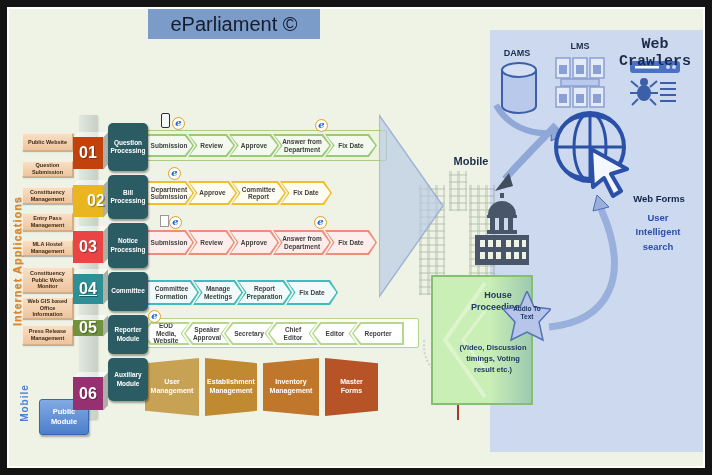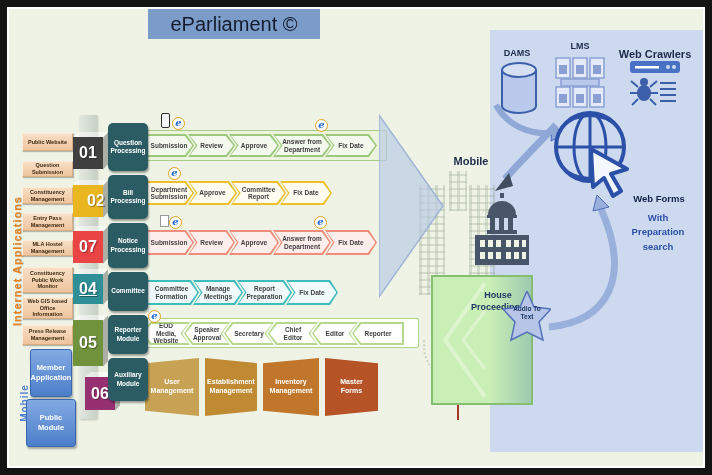--- a/index.html
+++ b/index.html
@@ -134,30 +134,29 @@
 
   <div class="sbox" style="top:124px;height:18px;">Public Website</div>
   <div class="sbox" style="top:152px;height:16px;">Question Submission</div>
   <div class="sbox" style="top:178px;height:17px;">Constituency Management</div>
   <div class="sbox" style="top:204px;height:18px;">Entry Pass Management</div>
   <div class="sbox" style="top:231px;height:16px;">MLA Hostel Management</div>
   <div class="sbox" style="top:258px;height:26px;">Constituency Public Work Monitor</div>
   <div class="sbox" style="top:288px;height:22px;">Web GIS based Office Information</div>
   <div class="sbox" style="top:316px;height:20px;">Press Release Management</div>
 
-  <div class="bbox" style="left:21px;top:340px;width:42px;height:48px;">Member Application</div>
-  <div class="bbox" style="left:17px;top:390px;width:50px;height:48px;">Public Module</div>
+  <div class="bbox" style="left:30px;top:390px;width:50px;height:36px;">Public Module</div>
 
   <div class="spine"></div>
-  <div class="cube" style="top:128px;height:32px;background:#404040;">01</div>
+  <div class="cube" style="top:128px;height:32px;background:#c2410c;">01</div>
   <div class="cube" style="top:176px;height:32px;background:#eab61f;padding-left:16px;">02</div>
-  <div class="cube" style="top:222px;height:32px;background:#ea4444;">07</div>
+  <div class="cube" style="top:222px;height:32px;background:#ea4444;">03</div>
   <div class="cube" style="top:265px;height:30px;background:#2f8f96;text-decoration:underline;">04</div>
-  <div class="cube" style="top:311px;height:46px;background:#71923d;">05</div>
-  <div class="cube" style="top:368px;height:33px;background:#963070;margin-left:12px;">06</div>
+  <div class="cube" style="top:311px;height:16px;background:#71923d;">05</div>
+  <div class="cube" style="top:368px;height:33px;background:#963070;">06</div>
 
   <div class="mod" style="top:114px;height:48px;">Question Processing</div>
   <div class="mod" style="top:166px;height:44px;">Bill Processing</div>
   <div class="mod" style="top:214px;height:45px;">Notice Processing</div>
   <div class="mod" style="top:263px;height:39px;">Committee</div>
   <div class="mod" style="top:306px;height:39px;">Reporter Module</div>
   <div class="mod" style="top:349px;height:43px;">Auxiliary Module</div>
 
   <div class="band" style="left:132px;top:121px;width:246px;height:31px;"></div>
   <div class="band band5" style="left:130px;top:309px;width:280px;height:30px;"></div>
@@ -264,21 +263,21 @@
   <span class="ie" style="left:160px;top:207px;">e</span>
   <span class="ie" style="left:305px;top:207px;">e</span>
   <span class="ie" style="left:139px;top:301px;">e</span>
 
   <svg class="lob-svg" width="70" height="195" viewBox="0 0 70 195">
     <polygon points="0,6 64,97 0,188" fill="#b9cbe4" fill-opacity="0.8" stroke="#93abd2" stroke-width="1.5"></polygon>
   </svg>
 
   <div class="plabel" style="left:486px;top:39px;width:44px;font-size:9px;">DAMS</div>
   <div class="plabel" style="left:550px;top:32px;width:42px;font-size:9px;">LMS</div>
-  <div class="plabel" style="left:605px;top:39px;width:82px;font-size:11px;">Web Crawlers</div>
+  <div class="plabel" style="left:605px;top:27px;width:82px;font-size:15px;font-family:Liberation Mono, monospace;">Web Crawlers</div>
 
   <svg class="deco" style="left:491px;top:53px;" width="38" height="52" viewBox="0 0 38 52">
     <path d="M2 8 L2 44 A17 7 0 0 0 36 44 L36 8" fill="#b9c9ec" stroke="#3b5fa8" stroke-width="2"></path>
     <ellipse cx="19" cy="8" rx="17" ry="7" fill="#d6e0f4" stroke="#3b5fa8" stroke-width="2"></ellipse>
   </svg>
 
   <svg class="deco" style="left:546px;top:48px;" width="50" height="52" viewBox="0 0 50 52">
     <g fill="#e4eaf8" stroke="#8aa0d4" stroke-width="1.5">
       <rect x="1" y="1" width="14" height="20"></rect>
           <rect x="18" y="1" width="14" height="20"></rect>
@@ -336,28 +335,29 @@
     <line x1="40" y1="4" x2="40" y2="72" stroke="#2b50a8" stroke-width="3"></line>
     <line x1="6" y1="38" x2="74" y2="38" stroke="#2b50a8" stroke-width="3"></line>
     <path d="M12 18 A40 40 0 0 1 68 18" fill="none" stroke="#2b50a8" stroke-width="3"></path>
     <path d="M12 58 A40 40 0 0 0 68 58" fill="none" stroke="#2b50a8" stroke-width="3"></path>
   </svg>
   <svg class="deco" style="left:578px;top:138px;z-index:7;" width="50" height="52" viewBox="0 0 50 52">
     <polygon points="4,2 40,22 24,27 34,44 26,49 17,31 6,40" fill="#f4f7fd" stroke="#2b50a8" stroke-width="4" stroke-linejoin="round"></polygon>
   </svg>
 
   <div class="plabel" style="left:615px;top:184px;width:70px;font-size:9.5px;color:#13234a;">Web Forms</div>
-  <div class="plabel" style="left:620px;top:202px;width:58px;font-size:9.5px;color:#2b50a8;line-height:1.5;">With Preparation search</div>
+  <div class="plabel" style="left:620px;top:202px;width:58px;font-size:9.5px;color:#2b50a8;line-height:1.5;">User Intelligent search</div>
 
   <div class="proc">
     <svg style="position:absolute;left:0;top:0;" width="60" height="126" viewBox="0 0 60 126">
       <polyline points="52,6 12,63 52,120" fill="none" stroke="#ddf5cc" stroke-width="4"></polyline>
       <polyline points="52,34 30,63 52,92" fill="none" stroke="#ddf5cc" stroke-width="3"></polyline>
     </svg>
     <div class="proc-title">House Proceedings</div>
+    <div class="proc-sub">(Video, Discussion timings, Voting result etc.)</div>
   </div>
   <div class="redline"></div>
 
   <svg class="star-wrap" viewBox="0 0 48 52">
     <polygon points="24,0 31,16 48,18 36,31 40,49 24,41 8,49 12,31 0,18 17,16" fill="#b7c6e8" stroke="#5571b8" stroke-width="1.5"></polygon>
   </svg>
   <div class="star-txt">Audio To Text</div>
 
 </div>
 </div>

